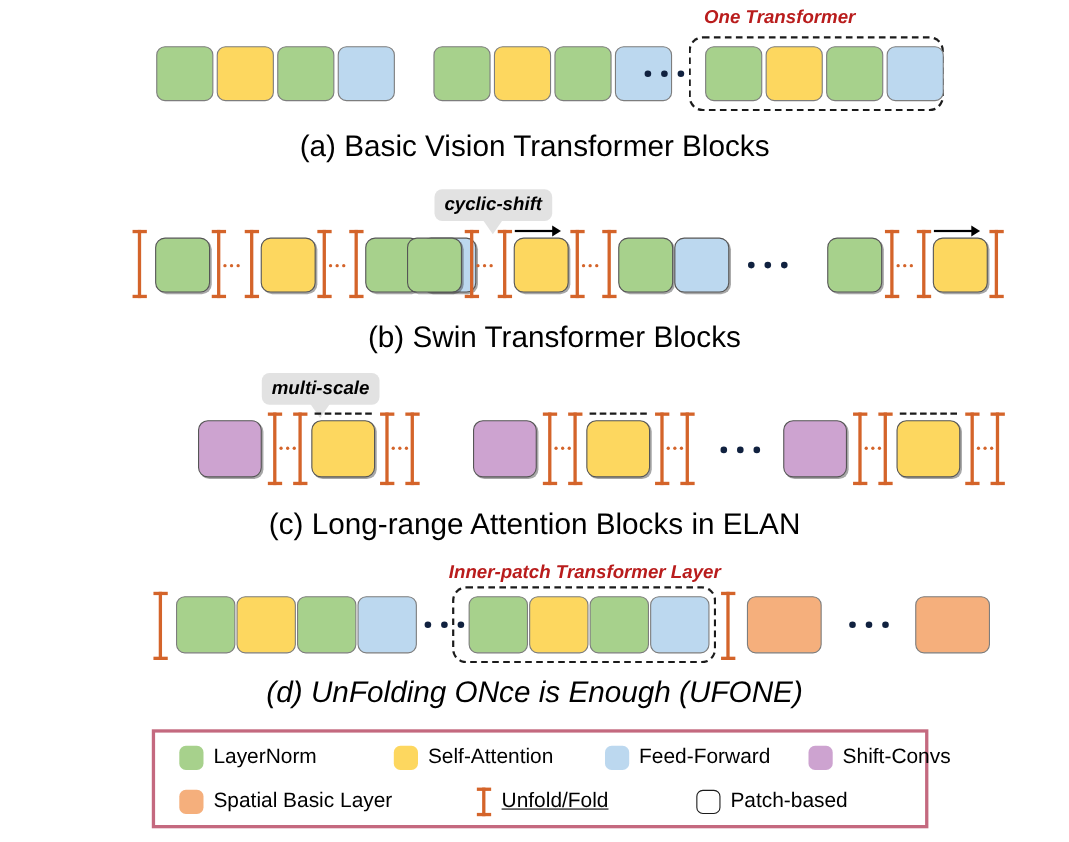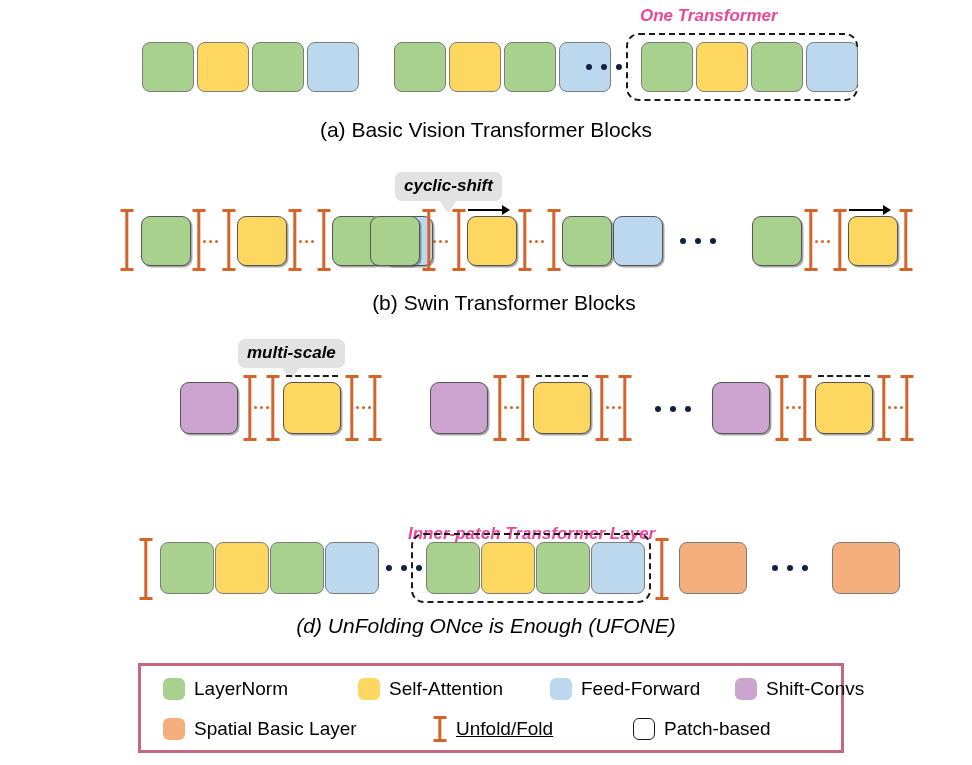--- a/index.html
+++ b/index.html
@@ -58,21 +58,21 @@
     position:absolute;
     border-top:2.6px dashed #1b1b1b;
   }
 
   
   .grouptitle{
     position:absolute;
     font-style:italic;font-weight:bold;
     font-size:17px;
     white-space:nowrap;
-    color:#ec4899;
+    color:#b91c1c;
   }
 
   
   .callout{
     position:absolute;
     background:#e2e2e2;
     border-radius:7px;
     font-style:italic;font-weight:bold;
     font-size:17px;
     padding:4px 9px 5px 9px;
@@ -97,21 +97,21 @@
     border-top:5px solid transparent;
     border-bottom:5px solid transparent;
     border-left:8px solid #000;
   }
 
   
   .caption{
     position:absolute;
     width:972px;left:0;
     text-align:center;
-    font-size:21px;
+    font-size:27px;
     color:#000;
   }
 
   
   .legend{
     position:absolute;
     border:3px solid #c4697f;
     box-sizing:border-box;
     background:#fff;
   }
@@ -394,24 +394,25 @@
         <span></span>
         <span></span>
       </div>
     <div class="ibeam" style="left:900px;top:375px;width:14px;height:66px;">
       <i class="cap t"></i>
         <i class="stem"></i>
         <i class="cap b"></i>
     </div>
   </div>
 
+  <div class="caption" style="top:461px;">(c) Long-range Attention Blocks in ELAN</div>
 
   <div>
 
-    <div class="grouptitle" style="left:408px;top:524px;">Inner-patch Transformer Layer</div>
+    <div class="grouptitle" style="left:408px;top:510px;">Inner-patch Transformer Layer</div>
 
     <div class="ibeam" style="left:139px;top:538px;width:14px;height:62px;">
       <i class="cap t"></i>
         <i class="stem"></i>
         <i class="cap b"></i>
     </div>
 
     <div class="blk flat green" style="left:160px;top:542px;width:54px;height:52px;"></div>
     <div class="blk flat yellow" style="left:215px;top:542px;width:54px;height:52px;"></div>
     <div class="blk flat green" style="left:270px;top:542px;width:54px;height:52px;"></div>

